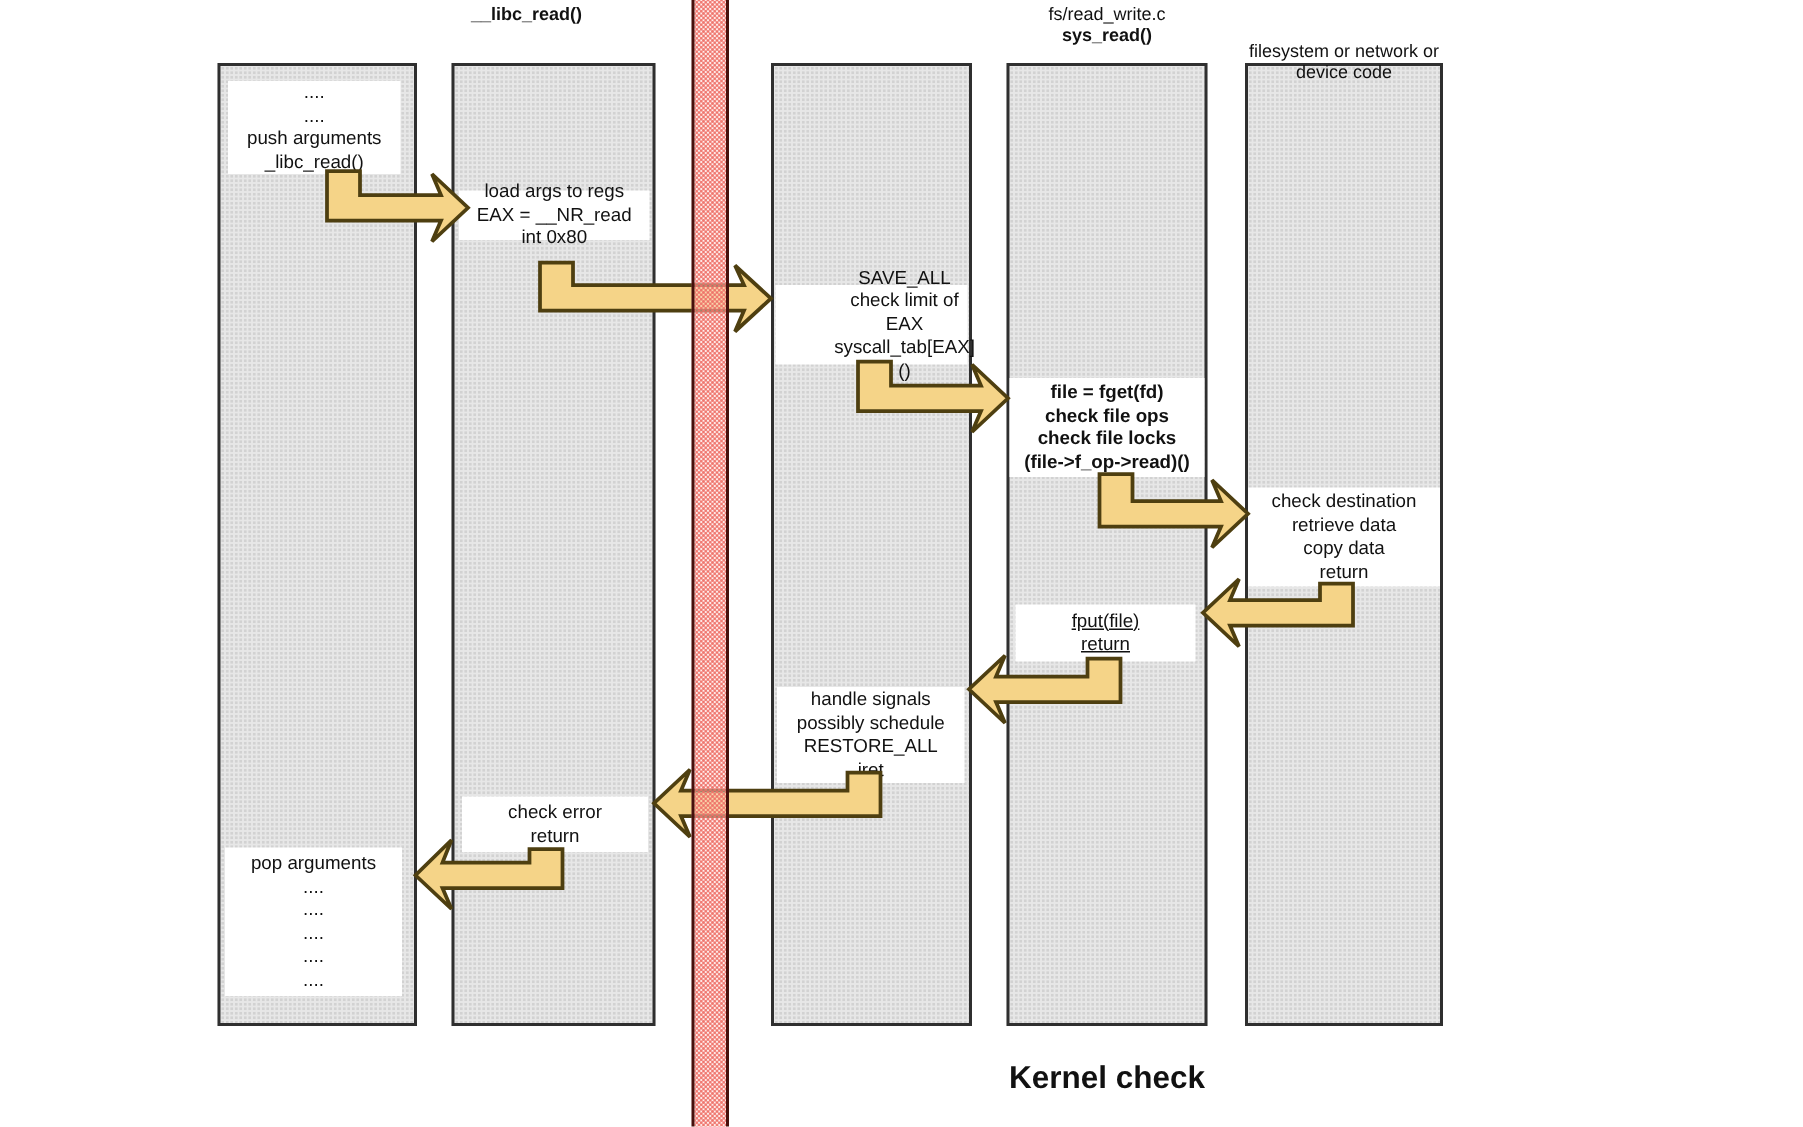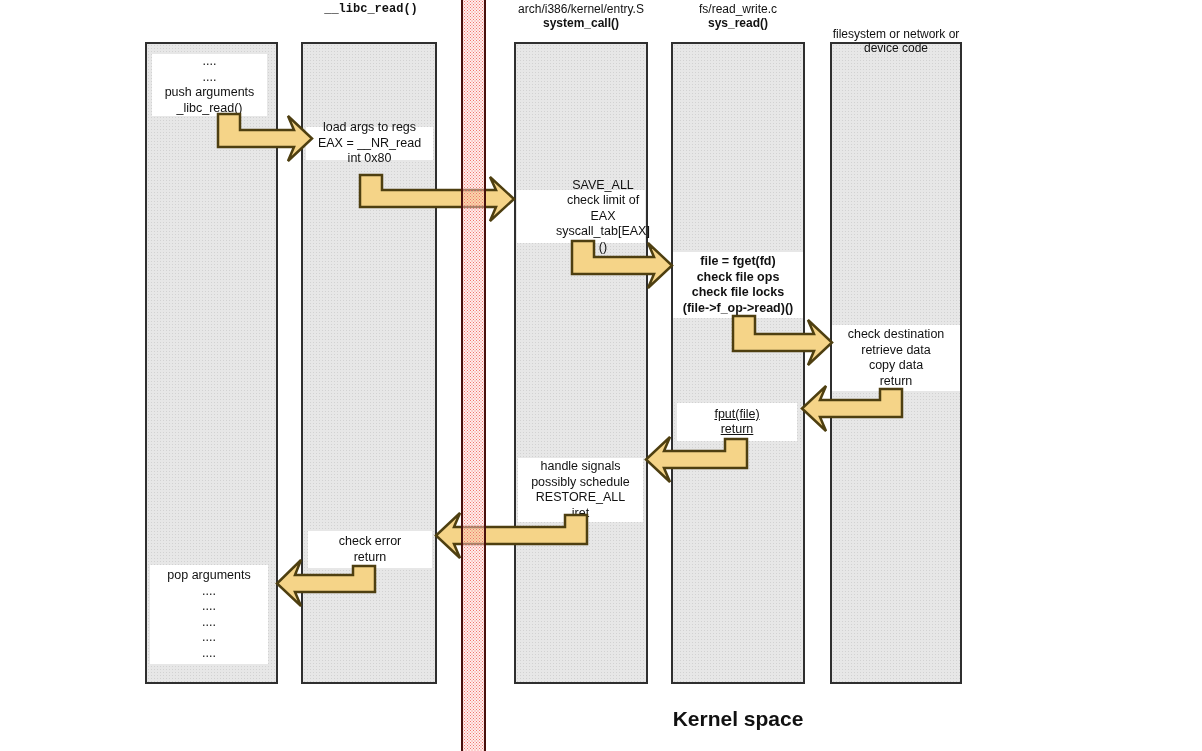--- a/index.html
+++ b/index.html
@@ -63,27 +63,23 @@
   .region-label{
     position:absolute;top:703px;height:34px;z-index:5;
     text-align:center;font-size:21px;font-weight:700;line-height:32px;
   }
 </style>
 </head>
 <body>
 
 <div class="stage">
 
-  <div class="lane-header" style="left:303px;width:136px;font-family:Liberation Mono, monospace;">
+  <div class="lane-header" style="left:283px;width:136px;">
     <div class="hdr-top"></div>
     <div class="hdr-main">__libc_read()</div>
-  </div>
-  <div class="lane-header" style="left:500px;width:162px;">
-    <div class="hdr-top">arch/i386/kernel/entry.S</div>
-    <div class="hdr-main">system_call()</div>
   </div>
   <div class="lane-header" style="left:671px;width:134px;">
     <div class="hdr-top">fs/read_write.c</div>
     <div class="hdr-main">sys_read()</div>
   </div>
   <div class="lane-header" style="left:815px;width:162px;margin-top:25px;">
     <div class="hdr-top">filesystem or network or</div>
     <div class="hdr-main normal">device code</div>
   </div>
 
@@ -132,15 +128,15 @@
     <polygon points="572,241 572,274 654,274 648,288 672,265.5 648,243 654,257 594,257 594,241"></polygon>
     <polygon points="733,316 733,351 814,351 808,365 832,342.5 808,320 814,334 755,334 755,316"></polygon>
     <polygon points="902,389 902,417 820,417 826,431 802,408.5 826,386 820,400 880,400 880,389"></polygon>
     <polygon points="747,439 747,468 664,468 670,482 646,459.5 670,437 664,451 725,451 725,439"></polygon>
     <polygon points="587,515 587,544 454,544 460,558 436,535.5 460,513 454,527 565,527 565,515"></polygon>
     <polygon points="375,566 375,592 295,592 301,606 277,583.5 301,560 295,575 353,575 353,566"></polygon>
   </svg>
 
   <div class="boundary"></div>
 
-  <div class="region-label" style="left:514px;width:448px;">Kernel space</div>
+  <div class="region-label" style="left:514px;width:448px;">Kernel check</div>
 
 </div>
 
 </body></html>

